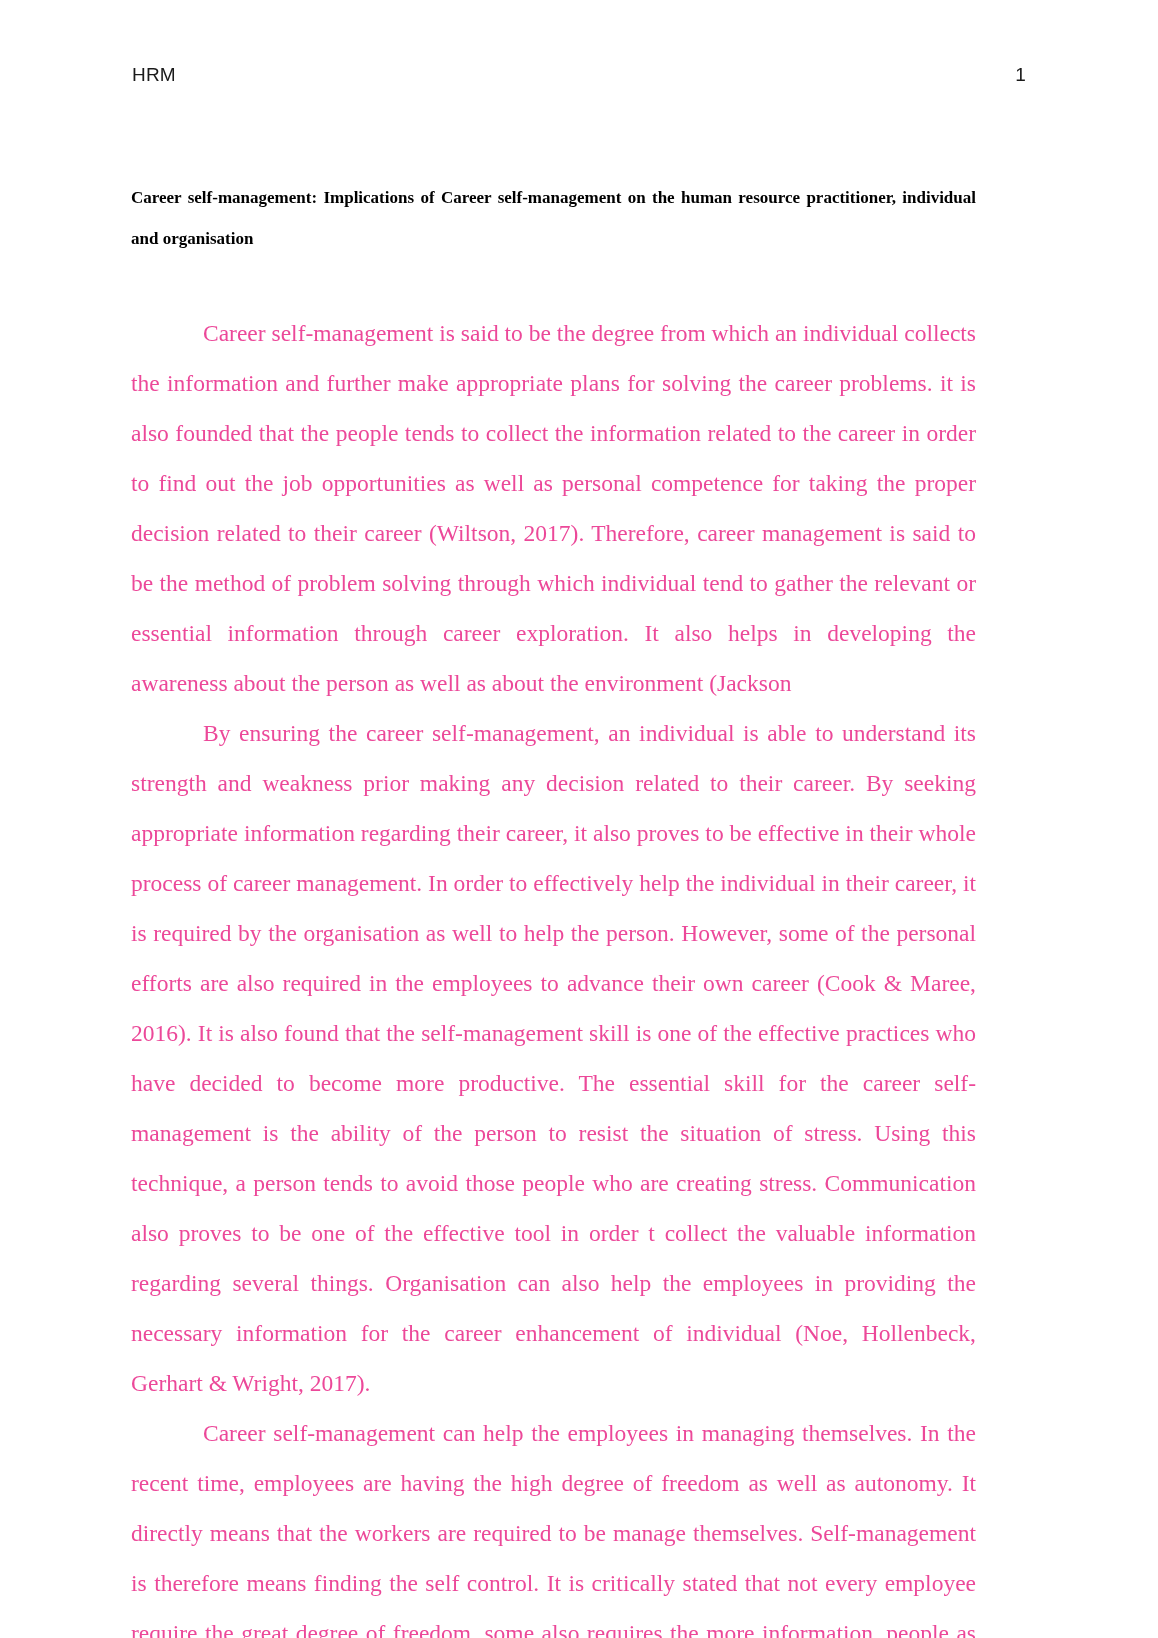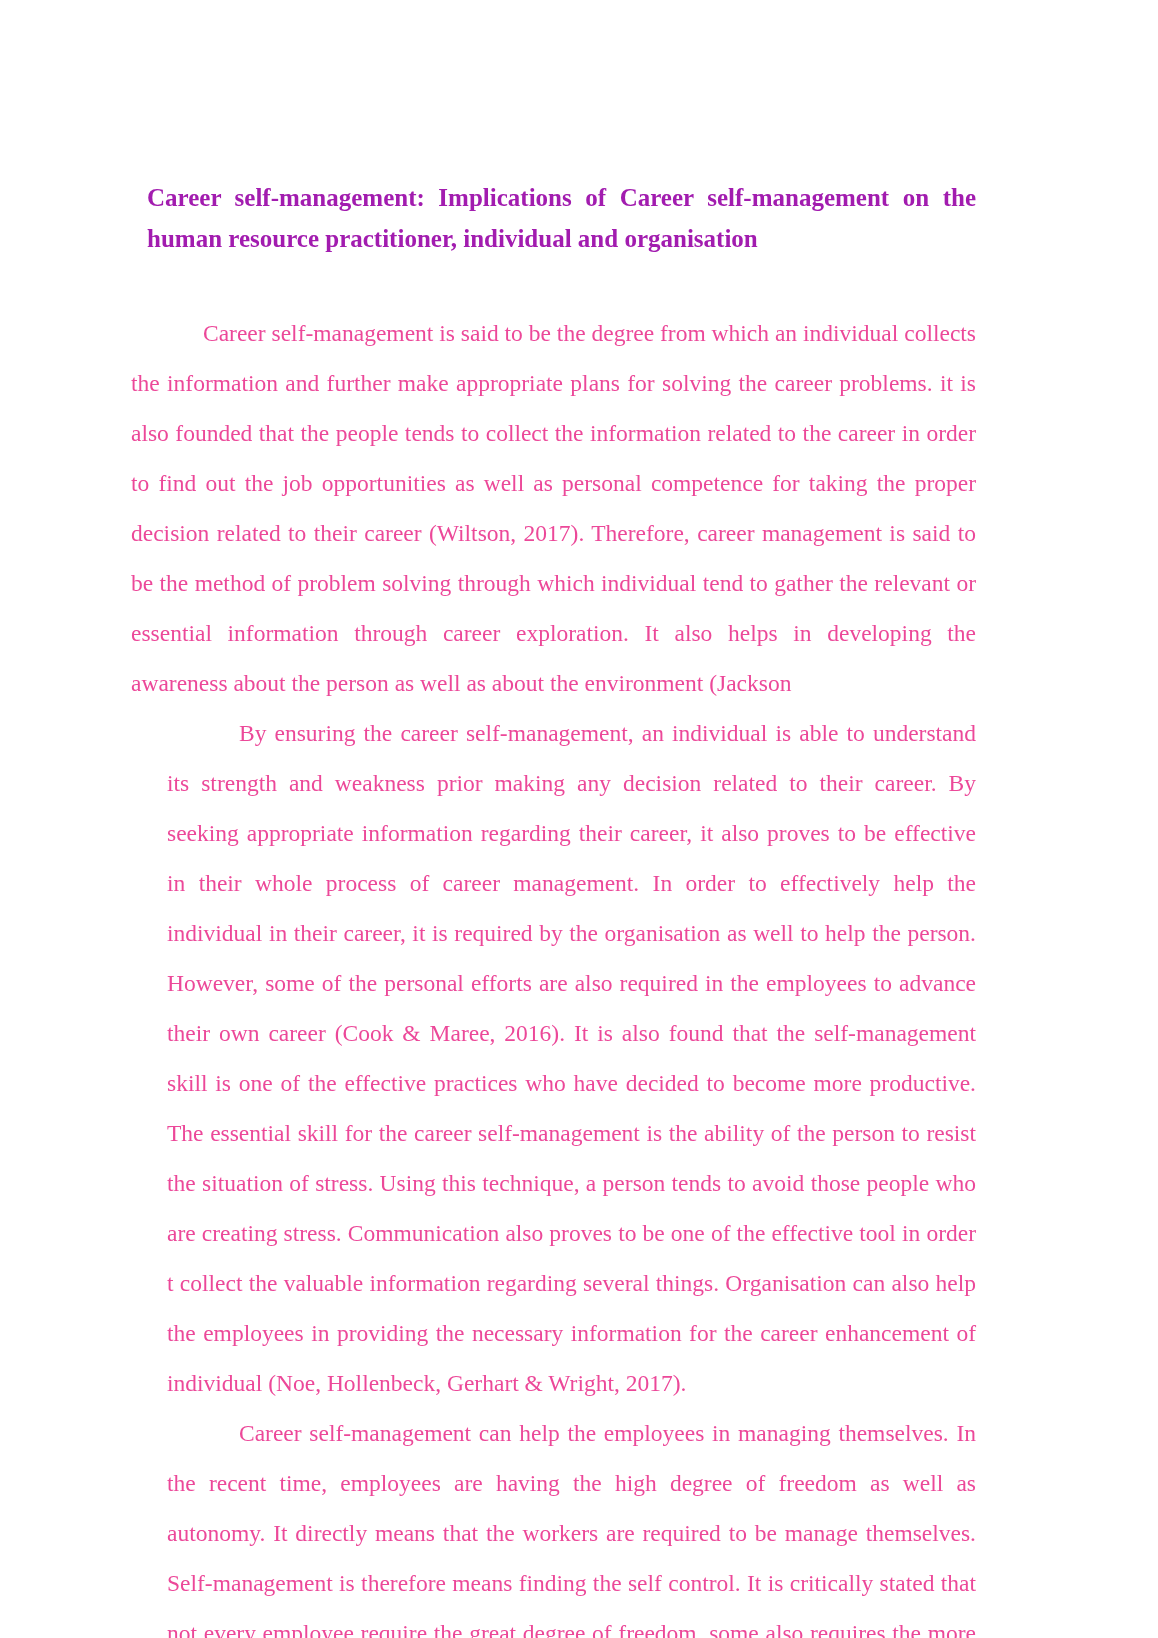--- a/index.html
+++ b/index.html
@@ -37,52 +37,56 @@
 
   
   .content {
     position: absolute;
     left: 131px;
     top: 178px;
     width: 845px;
   }
 
   .doc-title {
-    margin: 0 0 0 16px;
+    margin: 0 0 0 0;
     font-family: "Liberation Serif", "DejaVu Serif", serif;
     font-weight: bold;
-    font-size: 25px;
+    font-size: 17px;
     line-height: 40.5px;
-    color: #a21caf;
+    color: #000000;
     text-align: justify;
     text-align-last: left;
     text-justify: inter-word;
     hyphens: none;
   }
 
   .para {
     margin: 0;
     font-size: 23.5px;
     line-height: 50px;
     color: #ec4899;
     text-align: justify;
     text-align-last: left;
     text-justify: inter-word;
     text-indent: 72px;
     hyphens: none;
   }
-  .para + .para { margin-top: 0; margin-left: 36px; }
+  .para + .para { margin-top: 0; }
 
   .gap-after-title { height: 49px; }
 </style>
 </head>
 <body>
 
 <div class="page">
 
+  <div class="header">
+    <span class="header-left">HRM</span>
+    <span class="header-right">1</span>
+  </div>
 
   <div class="content">
 
     <h1 class="doc-title">Career self-management: Implications of Career self-management on the human resource practitioner, individual and organisation</h1>
 
     <div class="gap-after-title"></div>
 
     <p class="para">Career self-management is said to be the degree from which an individual collects the information and further make appropriate plans for solving the career problems. it is also founded that the people tends to collect the information related to the career in order to find out the job opportunities as well as personal competence for taking the proper decision related to their career (Wiltson, 2017).  Therefore, career management is said to be the method of problem solving through which individual tend to gather the relevant or essential information through career exploration. It also helps in developing the awareness about the person as well as about the environment (Jackson</p>
 
     <p class="para">By ensuring the career self-management, an individual is able to understand its strength and weakness prior making any decision related to their career. By seeking appropriate information regarding their career, it also proves to be effective in their whole process of career management. In order to effectively help the individual in their career, it is required by the organisation as well to help the person. However, some of the personal efforts are also required in the employees to advance their own career (Cook &amp; Maree, 2016). It is also found that the self-management skill is one of the effective practices who have decided to become more productive. The essential skill for the career self-management is the ability of the person to resist the situation of stress. Using this technique, a person tends to avoid those people who are creating stress. Communication also proves to be one of the effective tool in order t collect the valuable information regarding several things. Organisation can also help the employees in providing the necessary information for the career enhancement of individual (Noe, Hollenbeck, Gerhart &amp; Wright, 2017).</p>

